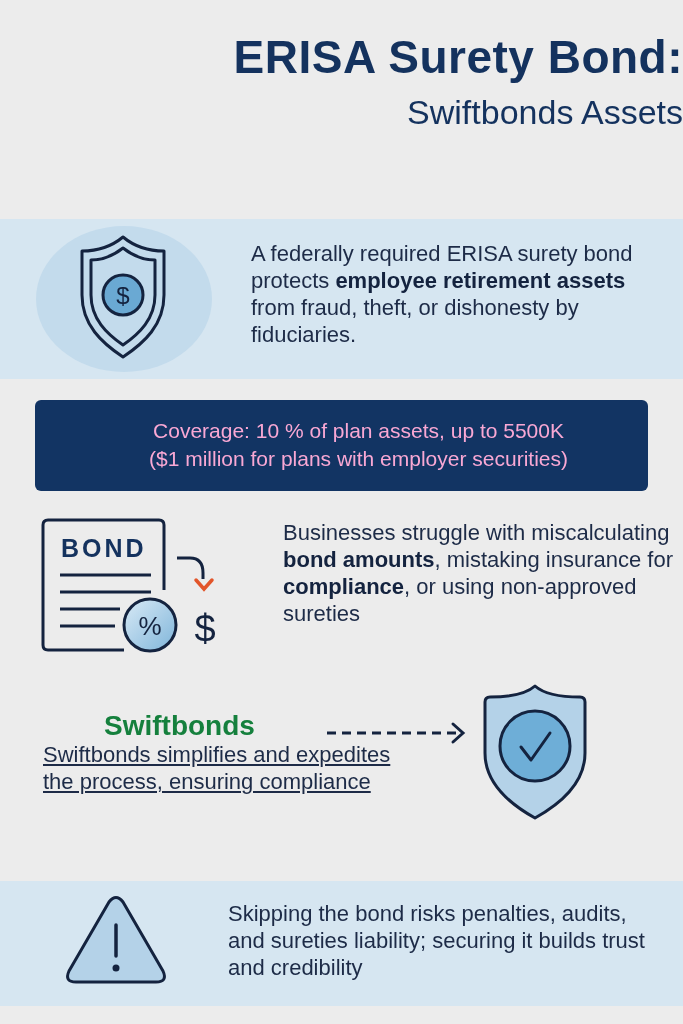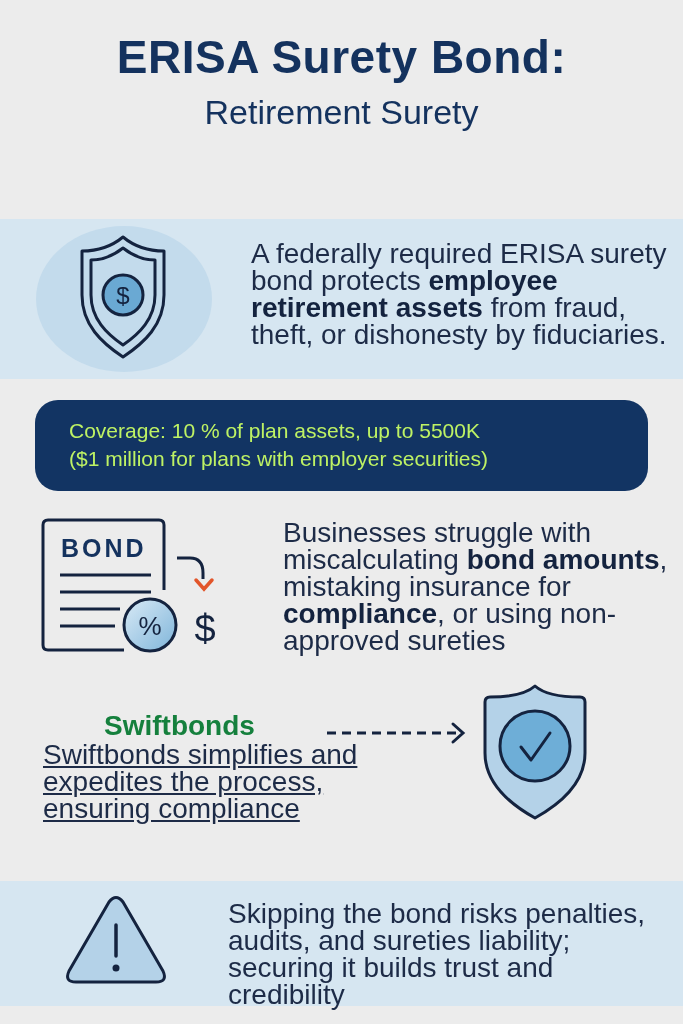--- a/index.html
+++ b/index.html
@@ -3,55 +3,55 @@
   <meta charset="utf-8">
   <style>
     html, body { margin: 0; padding: 0; }
     body {
       width: 683px; height: 1024px; overflow: hidden;
       background: #ececec;
       font-family: "Liberation Sans", "DejaVu Sans", sans-serif;
       color: #1a2b4c;
       position: relative;
     }
-    .title-block { position: absolute; left: 0; top: 30px; width: 683px; text-align: center; }
+    .title-block { position: absolute; left: 0; top: 30px; width: 683px; text-align: right; }
     .title-main { font-size: 46px; font-weight: bold; color: #14325e; letter-spacing: 0.5px; line-height: 54px; }
     .title-sub { font-size: 34px; color: #14325e; line-height: 44px; margin-top: 6px; }
 
     .band { position: absolute; left: 0; width: 683px; background: #d6e6f1; }
     .band1 { top: 219px; height: 160px; }
     .band5 { top: 881px; height: 125px; }
 
     .halo { position: absolute; left: 36px; top: 226px; width: 176px; height: 146px; border-radius: 50%; background: #c3dbec; }
     .icon-abs { position: absolute; }
 
-    .text { position: absolute; font-size: 28px; line-height: 27px; color: #1d2b47; }
+    .text { position: absolute; font-size: 22px; line-height: 27px; color: #1d2b47; }
     .text b { font-weight: bold; color: #14233f; }
     .t1 { left: 251px; top: 240px; width: 420px; }
     .t3 { left: 251px; top: 519px; width: 420px; margin-left: 32px; }
     .t4 { left: 43px; top: 741px; width: 380px; text-decoration: underline; }
     .t5 { left: 228px; top: 900px; width: 440px; }
 
     .coverage {
       position: absolute; left: 35px; top: 400px; width: 613px; height: 91px;
-      background: #123463; border-radius: 23px; color: #bef264;
+      background: #123463; border-radius: 6px; color: #f9a8d4;
       box-sizing: border-box; padding: 17px 0 0 34px;
-      font-size: 21px; line-height: 28px;
+      font-size: 21px; line-height: 28px; text-align: center;
     }
 
     .brand { position: absolute; left: 104px; top: 710px; font-size: 28px; font-weight: bold; color: #15803d; }
     .arrow { position: absolute; left: 325px; top: 718px; }
   </style>
 </head>
 <body>
 
 <div class="title-block">
   <div class="title-main">ERISA Surety Bond:</div>
   <div class="title-sub">
-    <div>Retirement Surety</div>
+    <div>Swiftbonds Assets</div>
   </div>
 </div>
 
 <div class="band band1"></div>
 <div class="halo"></div>
 <svg class="icon-abs" style="left:78px;top:233px" width="90" height="130" viewBox="0 0 90 130">
   <path d="M45 4 C33 14 18 18 4 18 L4 62 C4 92 24 110 45 124 C66 110 86 92 86 62 L86 18 C72 18 57 14 45 4 Z" fill="none" stroke="#14233f" stroke-width="3" stroke-linejoin="round"></path>
   <path d="M45 15 C35 23 24 27 13 27 L13 62 C13 86 29 101 45 112 C61 101 77 86 77 62 L77 27 C66 27 55 23 45 15 Z" fill="none" stroke="#14233f" stroke-width="3" stroke-linejoin="round"></path>
   <circle cx="45" cy="62" r="20" fill="#6aa9d3" stroke="#14233f" stroke-width="3"></circle>
   <text x="45" y="71" text-anchor="middle" font-family="Liberation Sans, sans-serif" font-size="24" fill="#14233f">$</text>

